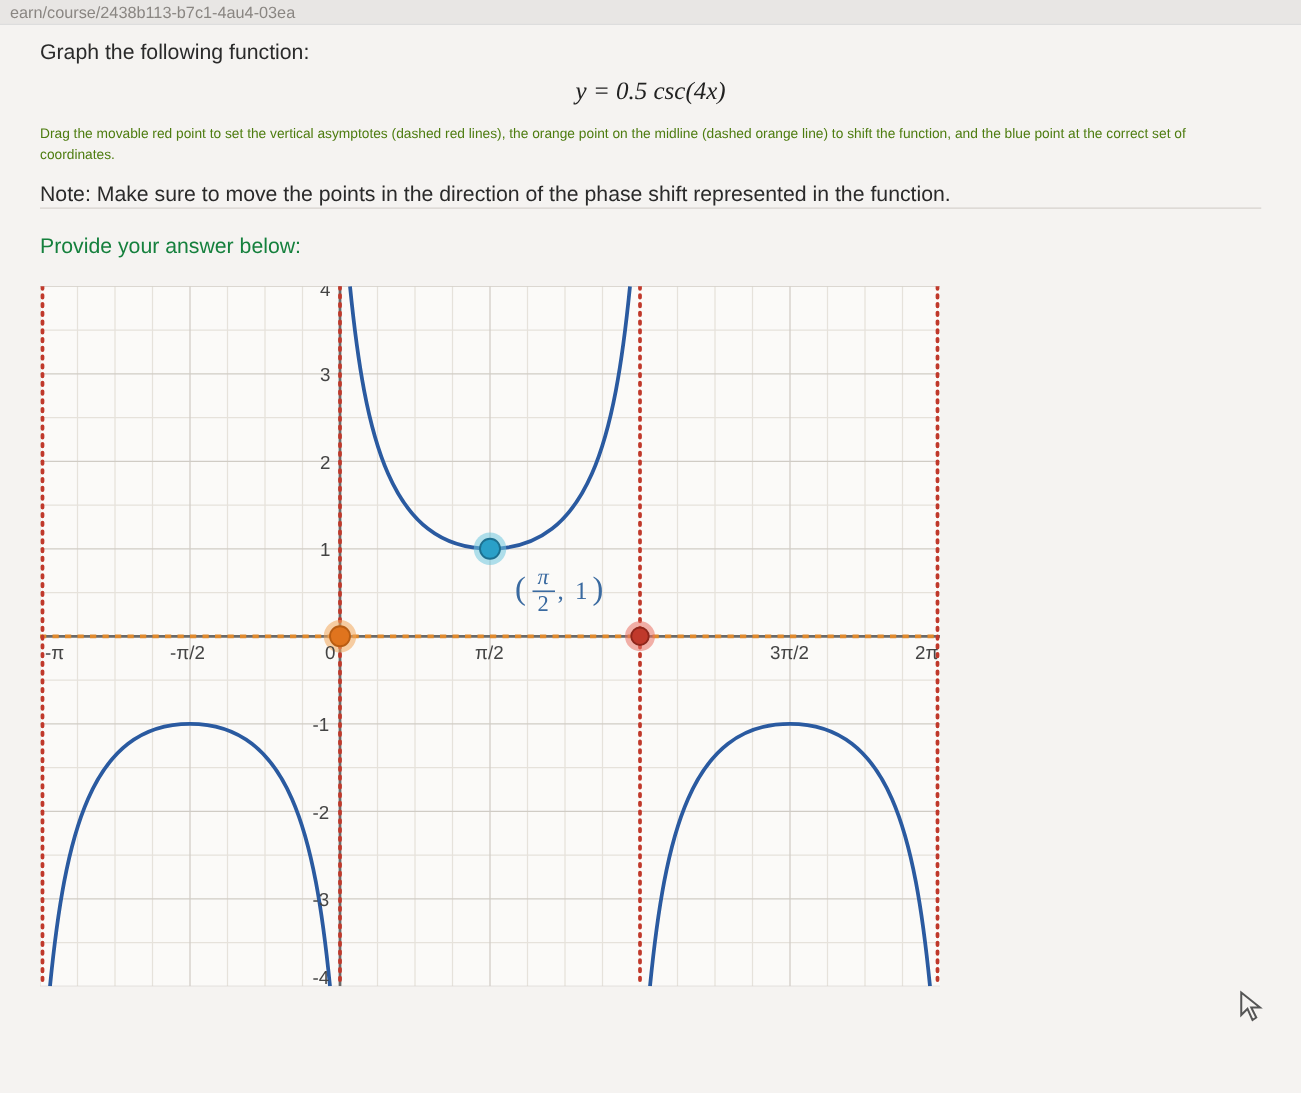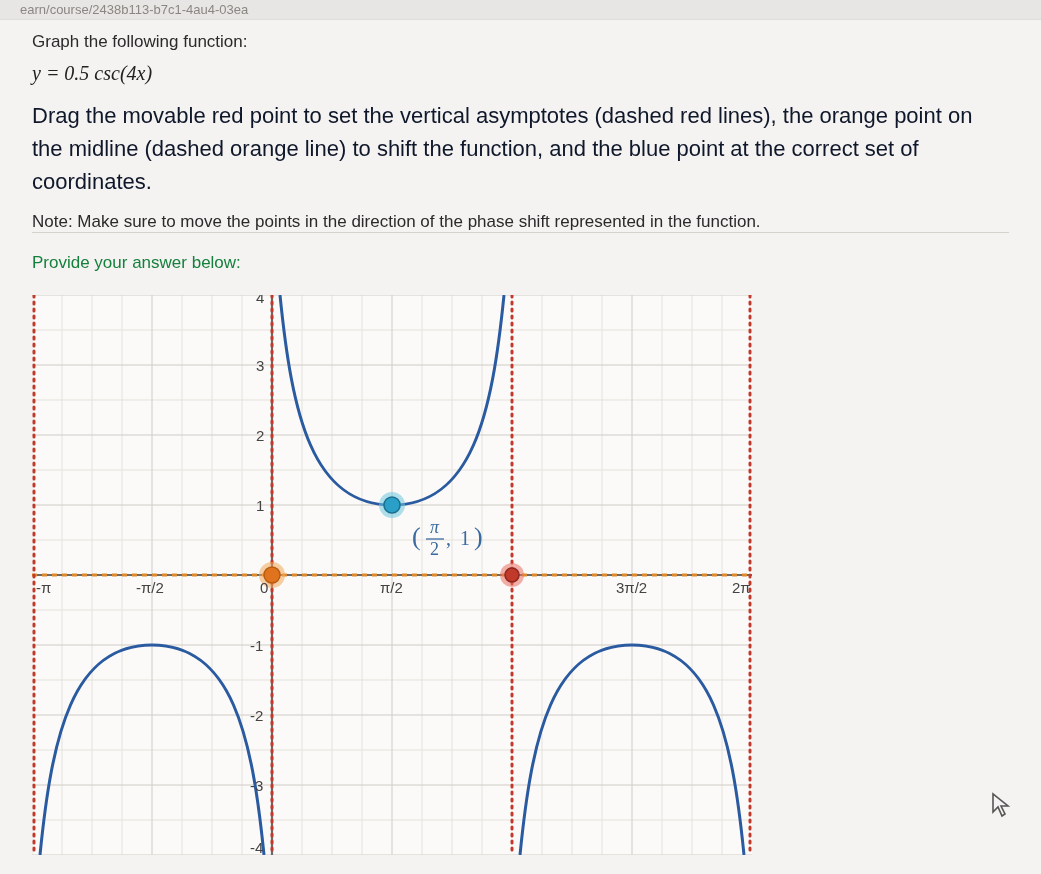--- a/index.html
+++ b/index.html
@@ -8,35 +8,36 @@
     background: #f5f3f1;
     color: #333;
     width: 1041px;
     height: 874px;
     overflow: hidden;
   }
   .url-bar {
     background: #e8e6e4;
     color: #8a8682;
     font-size: 13px;
-    padding: 2px 20px;
+    padding: 2px 8px;
     border-bottom: 1px solid #ddd;
   }
   .content {
     padding: 12px 32px 16px 32px;
   }
   .prompt { font-size: 17px; color: #2a2a2a; margin-bottom: 10px; }
   .equation {
+    text-align: center;
     font-family: "Times New Roman", serif;
     font-style: italic;
     font-size: 20px;
     color: #222;
     margin: 6px 0 14px 0;
   }
-  .instructions { font-size: 22px; color: #0f172a; line-height: 1.5; margin-bottom: 14px; }
+  .instructions { font-size: 11px; color: #4d7c0f; line-height: 1.5; margin-bottom: 14px; }
   .note { font-size: 17px; color: #2a2a2a; }
   hr.sep { border: none; border-top: 1px solid #d6d2cd; margin: 0 0 20px 0; }
   .answer-label { font-size: 17px; color: #15803d; margin-bottom: 22px; }
   .graph-wrap { position: relative; width: 720px; height: 560px; }
   svg.graph { display: block; }
   .cursor {
     position: absolute;
     right: 30px;
     bottom: 50px;
     font-size: 22px;

